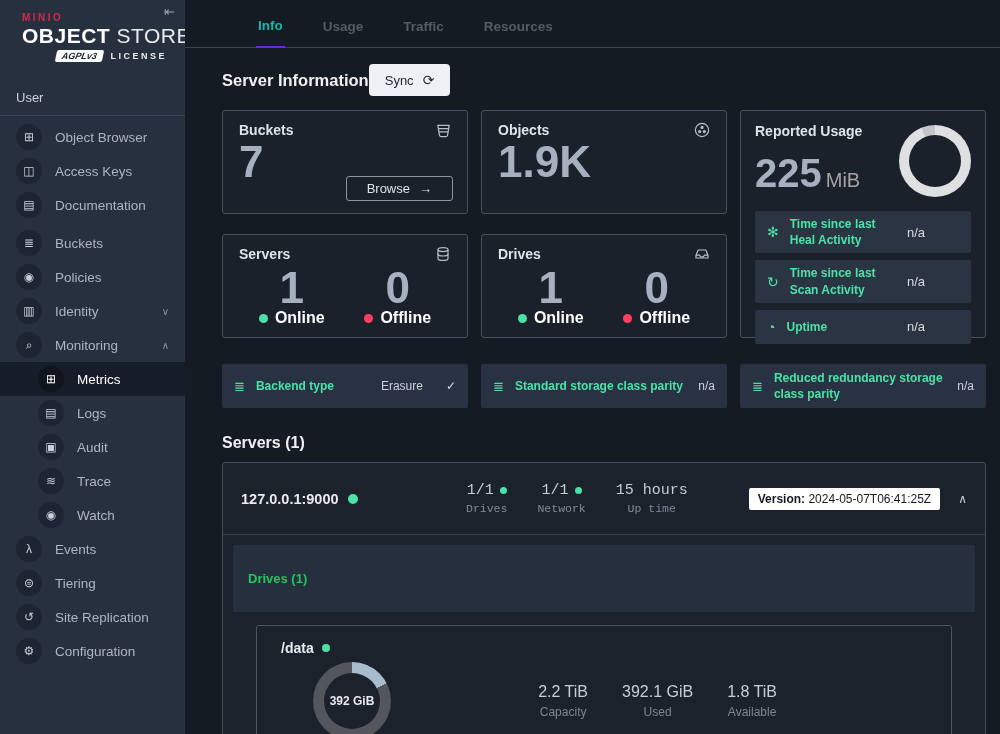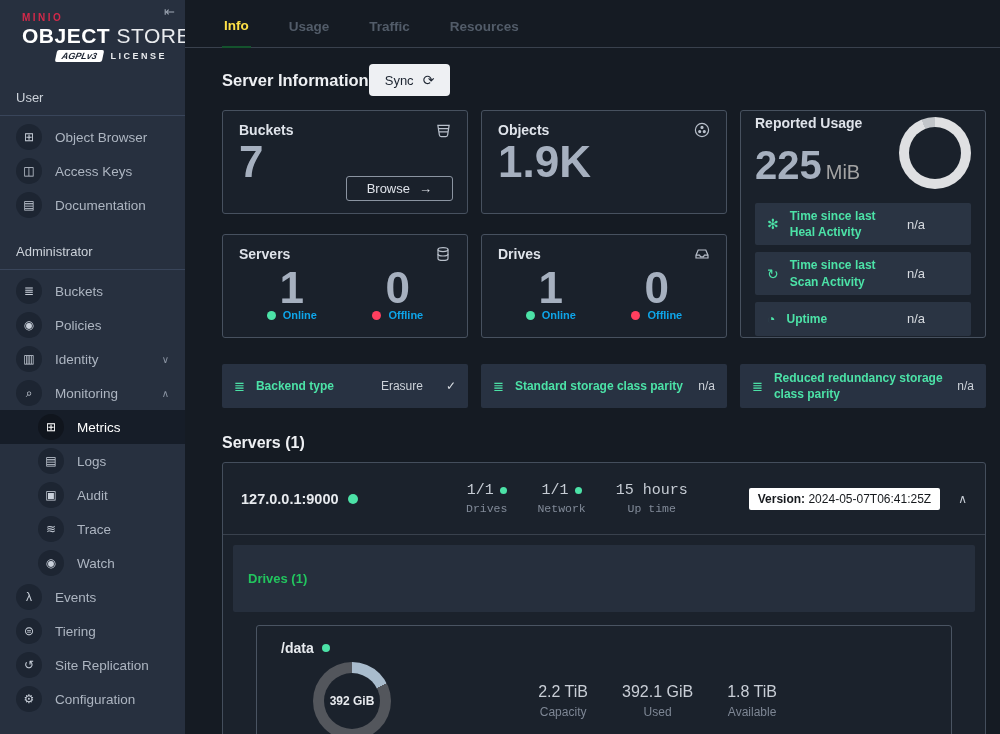--- a/index.html
+++ b/index.html
@@ -24,41 +24,41 @@
   .nav-item { display:flex; align-items:center; gap:13px; padding:4px 10px 4px 16px; height:34px; color:#adb5c1; font-size:13.5px; cursor:pointer; }
   .nav-item.sub { padding-left:38px; }
   .nav-item.selected { background:#161d28; color:#fff; }
   .nav-ic { flex:0 0 26px; width:26px; height:26px; border-radius:50%; background:#1d2532; display:flex; align-items:center; justify-content:center; font-size:12px; color:#c9d0da; }
   .nav-item.selected .nav-ic { background:#10151d; color:#fff; }
   .nav-chevron { margin-left:auto; color:#8a93a2; font-size:10px; padding-right:6px; }
   
   .main { position:absolute; left:185px; top:0; right:0; bottom:0; background:#151b23; }
   .tabs { display:flex; gap:36px; padding:0 37px; border-bottom:1px solid #39414d; height:48px; align-items:flex-end; }
   .tab { font-size:13.5px; font-weight:bold; color:#525c69; padding:14px 2px 13px; cursor:pointer; }
-  .tab.active { color:#fde047; border-bottom:2px solid #14532d; margin-bottom:-1px; }
+  .tab.active { color:#14b8a6; border-bottom:2px solid #6d28d9; margin-bottom:-1px;margin-left:34px; }
   .page-head { display:flex; justify-content:flex-start; align-items:center; padding:16px 14px 14px 37px; }
   .page-title { font-size:16.5px; font-weight:bold; color:#eef0f3; }
   .sync-btn { background:#eef0f3; color:#1c2430; border:none; border-radius:4px; padding:8px 16px; font-size:13px; display:flex; align-items:center; gap:9px; cursor:pointer; font-family:inherit; }
   .sync-btn .ic { font-size:14px; }
   .content { padding:0 14px 0 37px; }
   
   .cards-grid { display:grid; grid-template-columns:1fr 1fr 1fr; grid-template-rows:104px 104px; gap:20px 13px; }
   .card { background:#1a212b; border:1px solid #47515f; border-radius:3px; padding:11px 16px; position:relative; }
   .card-head { display:flex; justify-content:space-between; align-items:center; }
   .card-title { font-size:14px; font-weight:bold; color:#dfe3ea; }
   .card-ic { color:#b9c0cb; }
   .big-num { font-size:44px; font-weight:bold; color:#a6b0bf; line-height:1.1; }
   .browse-btn { position:absolute; right:14px; bottom:12px; border:1px solid #8b94a1; background:transparent; color:#dfe3ea; border-radius:3px; padding:4px 20px; font-size:13px; display:flex; align-items:center; gap:9px; cursor:pointer; font-family:inherit; }
   .dual { display:flex; justify-content:space-around; margin-top:2px; }
   .dual .stat { text-align:center; }
   .dot { display:inline-block; width:9px; height:9px; border-radius:50%; }
   .dot.green { background:#4ce2a7; } .dot.red { background:#ff3f5f; }
-  .dot-label { font-size:11px; font-weight:bold; color:#0ea5e9; display:flex; align-items:center; gap:7px; margin-top:-3px; }
-  
-  .usage-card { grid-column:3; grid-row:1 / 3; padding:4px 14px; }
+  .dot-label { font-size:16px; font-weight:bold; color:#ffffff; display:flex; align-items:center; gap:7px; margin-top:-3px; }
+  
+  .usage-card { grid-column:3; grid-row:1 / 3; padding:12px 14px; }
   .usage-top { display:flex; justify-content:space-between; }
   .usage-val-row { margin-top:12px; }
   .usage-val { font-size:40px; font-weight:bold; color:#a6b0bf; }
   .usage-unit { font-size:20px; color:#a3a3a3; margin-left:4px; }
   .donut { border-radius:50%; position:relative; flex:none; }
   .donut .hole { position:absolute; border-radius:50%; background:#1a212b; display:flex; align-items:center; justify-content:center; }
   .usage-donut { width:72px; height:72px; background:conic-gradient(#dfe0e2 0deg 338deg,#c2c5c9 338deg 360deg); margin-top:2px; }
   .usage-donut .hole { inset:10px; }
   .usage-rows { margin-top:14px; display:flex; flex-direction:column; gap:7px; }
   .usage-row { background:#2a3443; border-radius:2px; padding:5px 12px; min-height:34px; display:flex; align-items:center; gap:11px; }
@@ -122,21 +122,20 @@
     <div class="nav-item">
       <span class="nav-ic">◫</span>
       <span>Access Keys</span>
     </div>
     <div class="nav-item">
       <span class="nav-ic">▤</span>
       <span>Documentation</span>
     </div>
   </div>
 
-  <div class="section-label">Administrator</div>
   <div class="nav">
     <div class="nav-item">
       <span class="nav-ic">≣</span>
       <span>Buckets</span>
     </div>
     <div class="nav-item">
       <span class="nav-ic">◉</span>
       <span>Policies</span>
     </div>
     <div class="nav-item">

